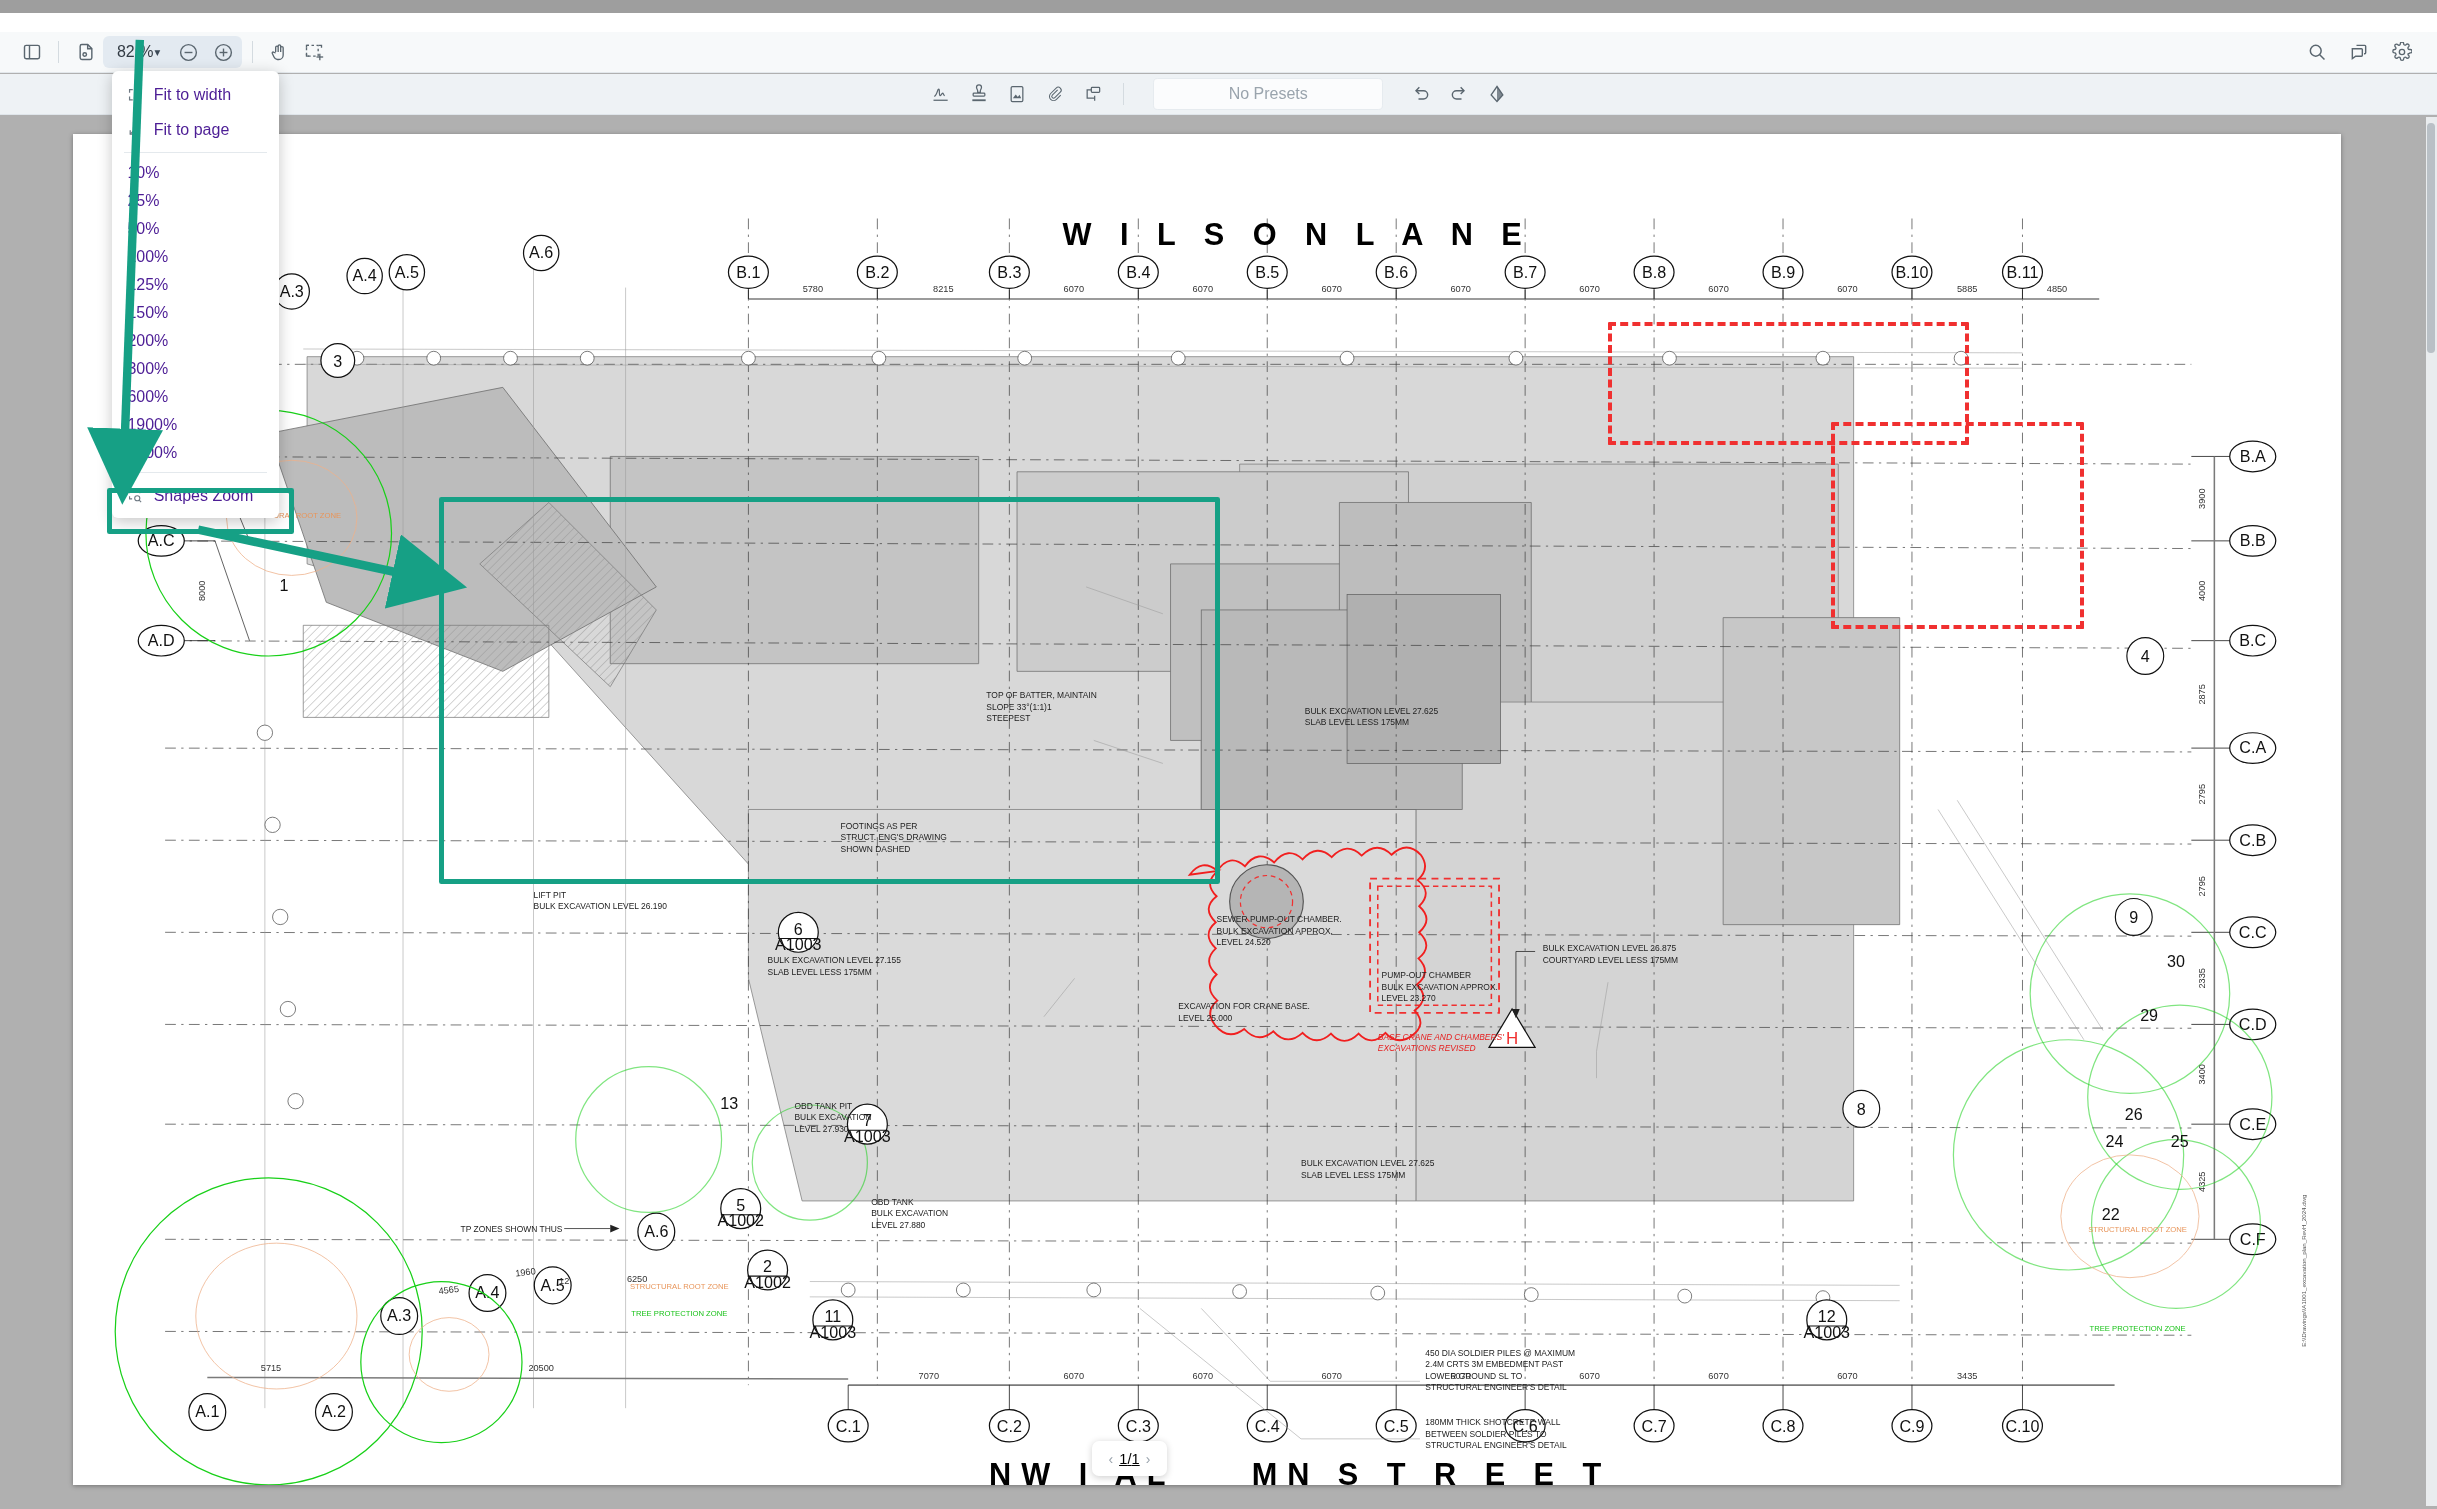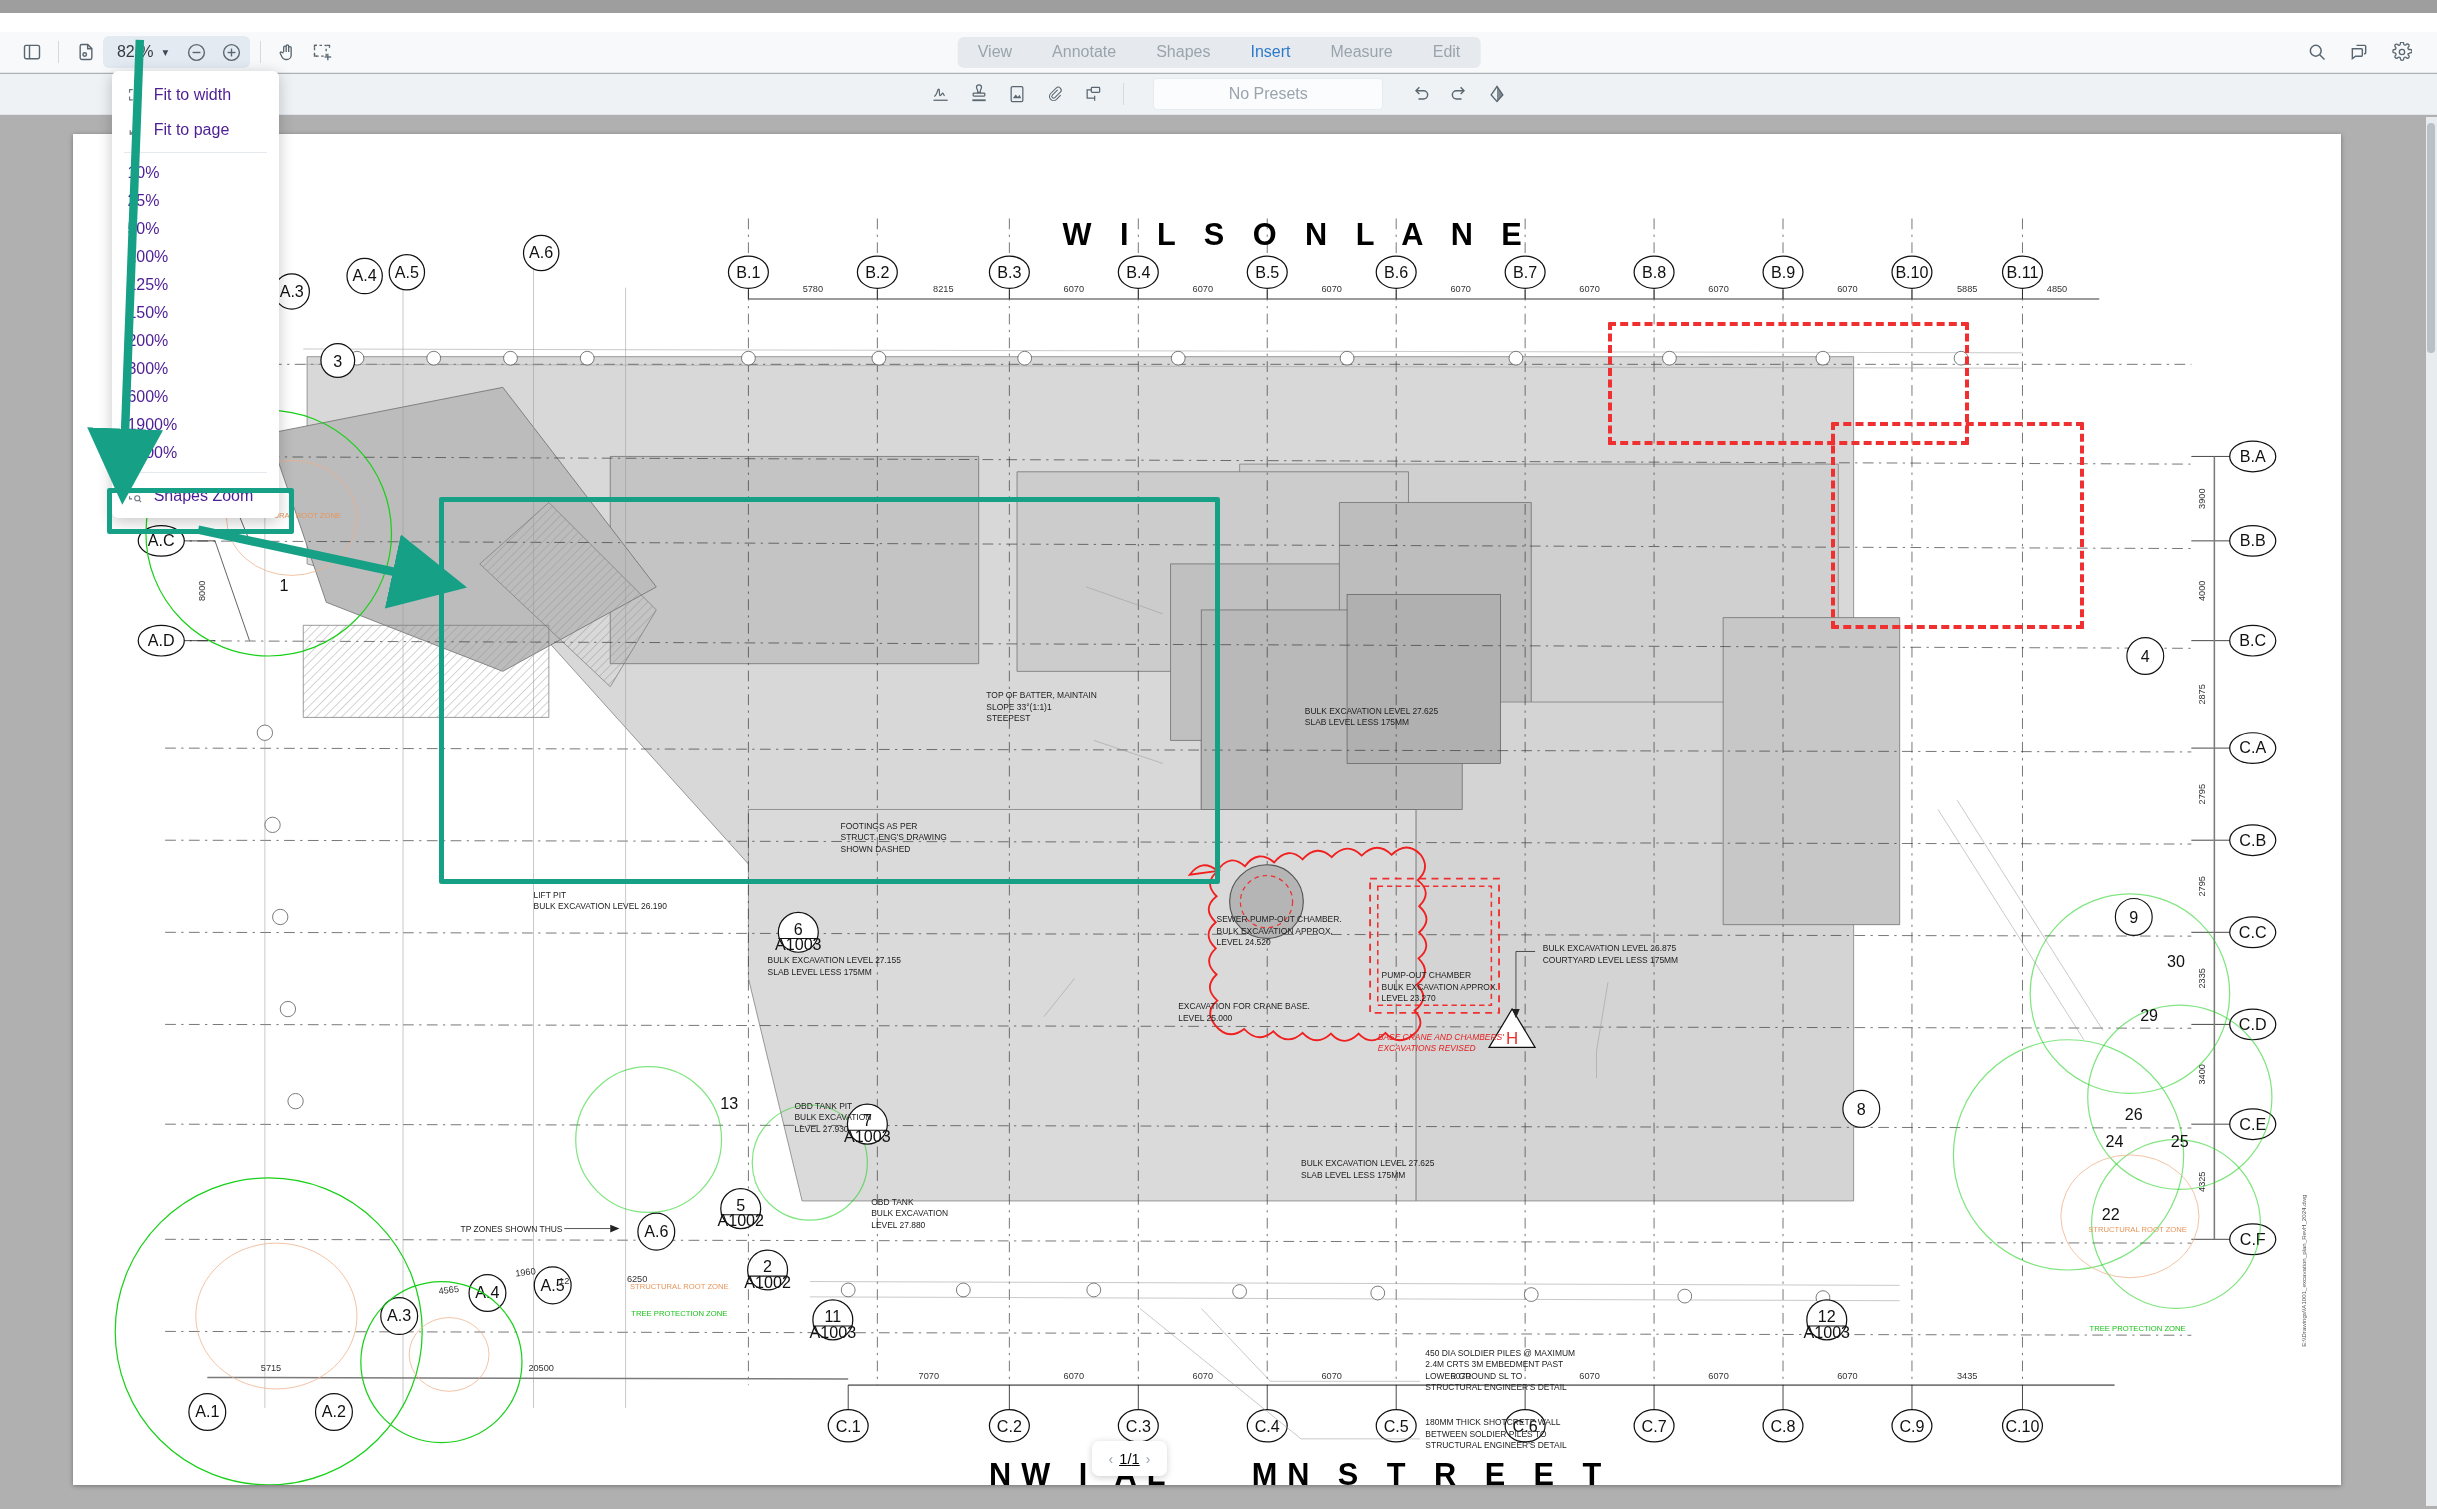--- a/index.html
+++ b/index.html
@@ -31,21 +31,21 @@
     width:35px; height:31px; display:flex; align-items:center; justify-content:center;
     border-radius:4.6px; cursor:pointer; color:#5a666f;
   }
   .vsep { width:0.8px; height:21.5px; background:#d4dbe0; margin:0 9.2px; }
 
   .zoom-group {
     display:flex; align-items:center; background:#e3eaf1; border-radius:6.1px; height:32px;
     padding:0 1.5px;
   }
   .zoom-val {
-    display:flex; align-items:center; gap:9px; padding:0 10.7px 0 12.3px; height:29px;
+    display:flex; align-items:center; gap:1px; padding:0 10.7px 0 12.3px; height:29px;
     font-size:16px; color:#323b44; cursor:pointer; border-radius:4.6px;
   }
   .zoom-val .caret { font-size:11.5px; color:#3d4a57; }
 
   
   .tabs-wrap {
     position:absolute; left:50%; transform:translateX(-50%);
     display:flex; align-items:center; background:#e6eaee; border-radius:6.1px; height:31px;
   }
   .tab {
@@ -183,28 +183,20 @@
         <svg width="20" height="20" viewBox="0 0 24 24" fill="none" stroke="currentColor" stroke-width="1.6">
           <path d="M3 7V4h3M21 7V4h-3M3 14v3h3" stroke-dasharray="0"></path>
           <path d="M21 11V4h-3" opacity="0"></path>
           <rect x="3" y="4" width="14" height="13" stroke-dasharray="3 3"></rect>
           <line x1="19" y1="14" x2="19" y2="22"></line>
             <line x1="15" y1="18" x2="23" y2="18"></line>
         </svg>
       </div>
     </div>
 
-    <div class="tabs-wrap">
-      <div class="tab">View</div>
-      <div class="tab">Annotate</div>
-      <div class="tab">Shapes</div>
-      <div class="tab active">Insert</div>
-      <div class="tab">Measure</div>
-      <div class="tab">Edit</div>
-    </div>
 
     <div class="tb-right">
       <div class="icon-btn">
         <svg width="20" height="20" viewBox="0 0 24 24" fill="none" stroke="currentColor" stroke-width="1.8">
           <circle cx="10.5" cy="10.5" r="6.5"></circle>
             <line x1="15.3" y1="15.3" x2="21" y2="21"></line>
         </svg>
       </div>
       <div class="icon-btn">
         <svg width="20" height="20" viewBox="0 0 24 24" fill="none" stroke="currentColor" stroke-width="1.7">

